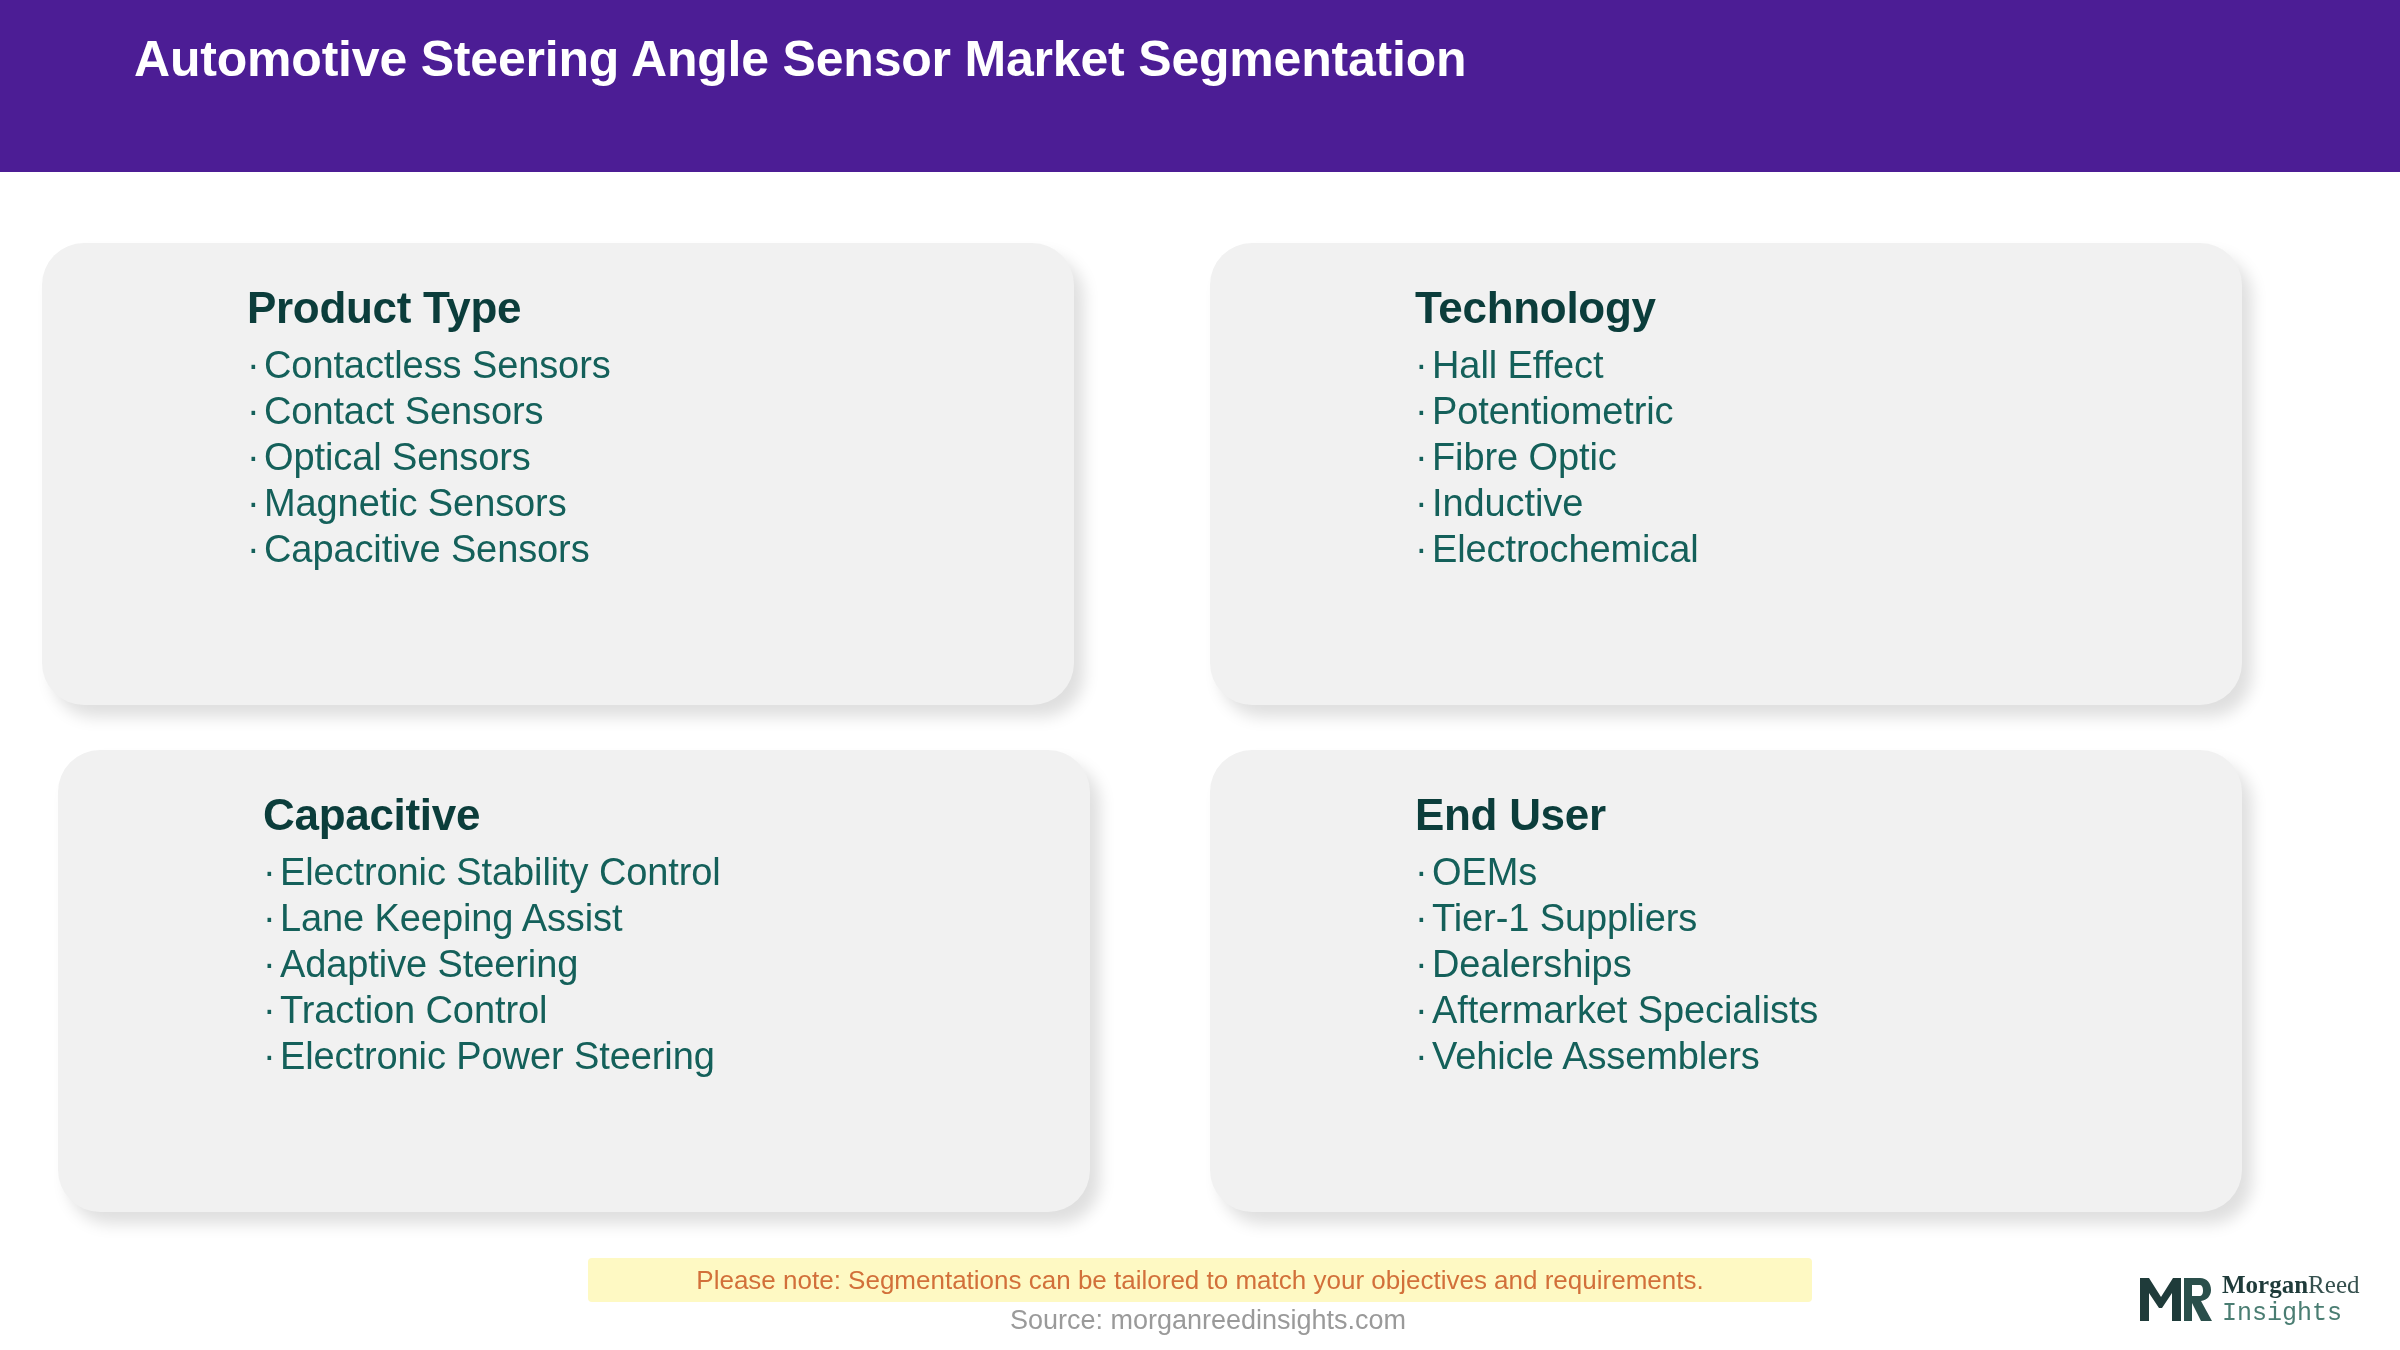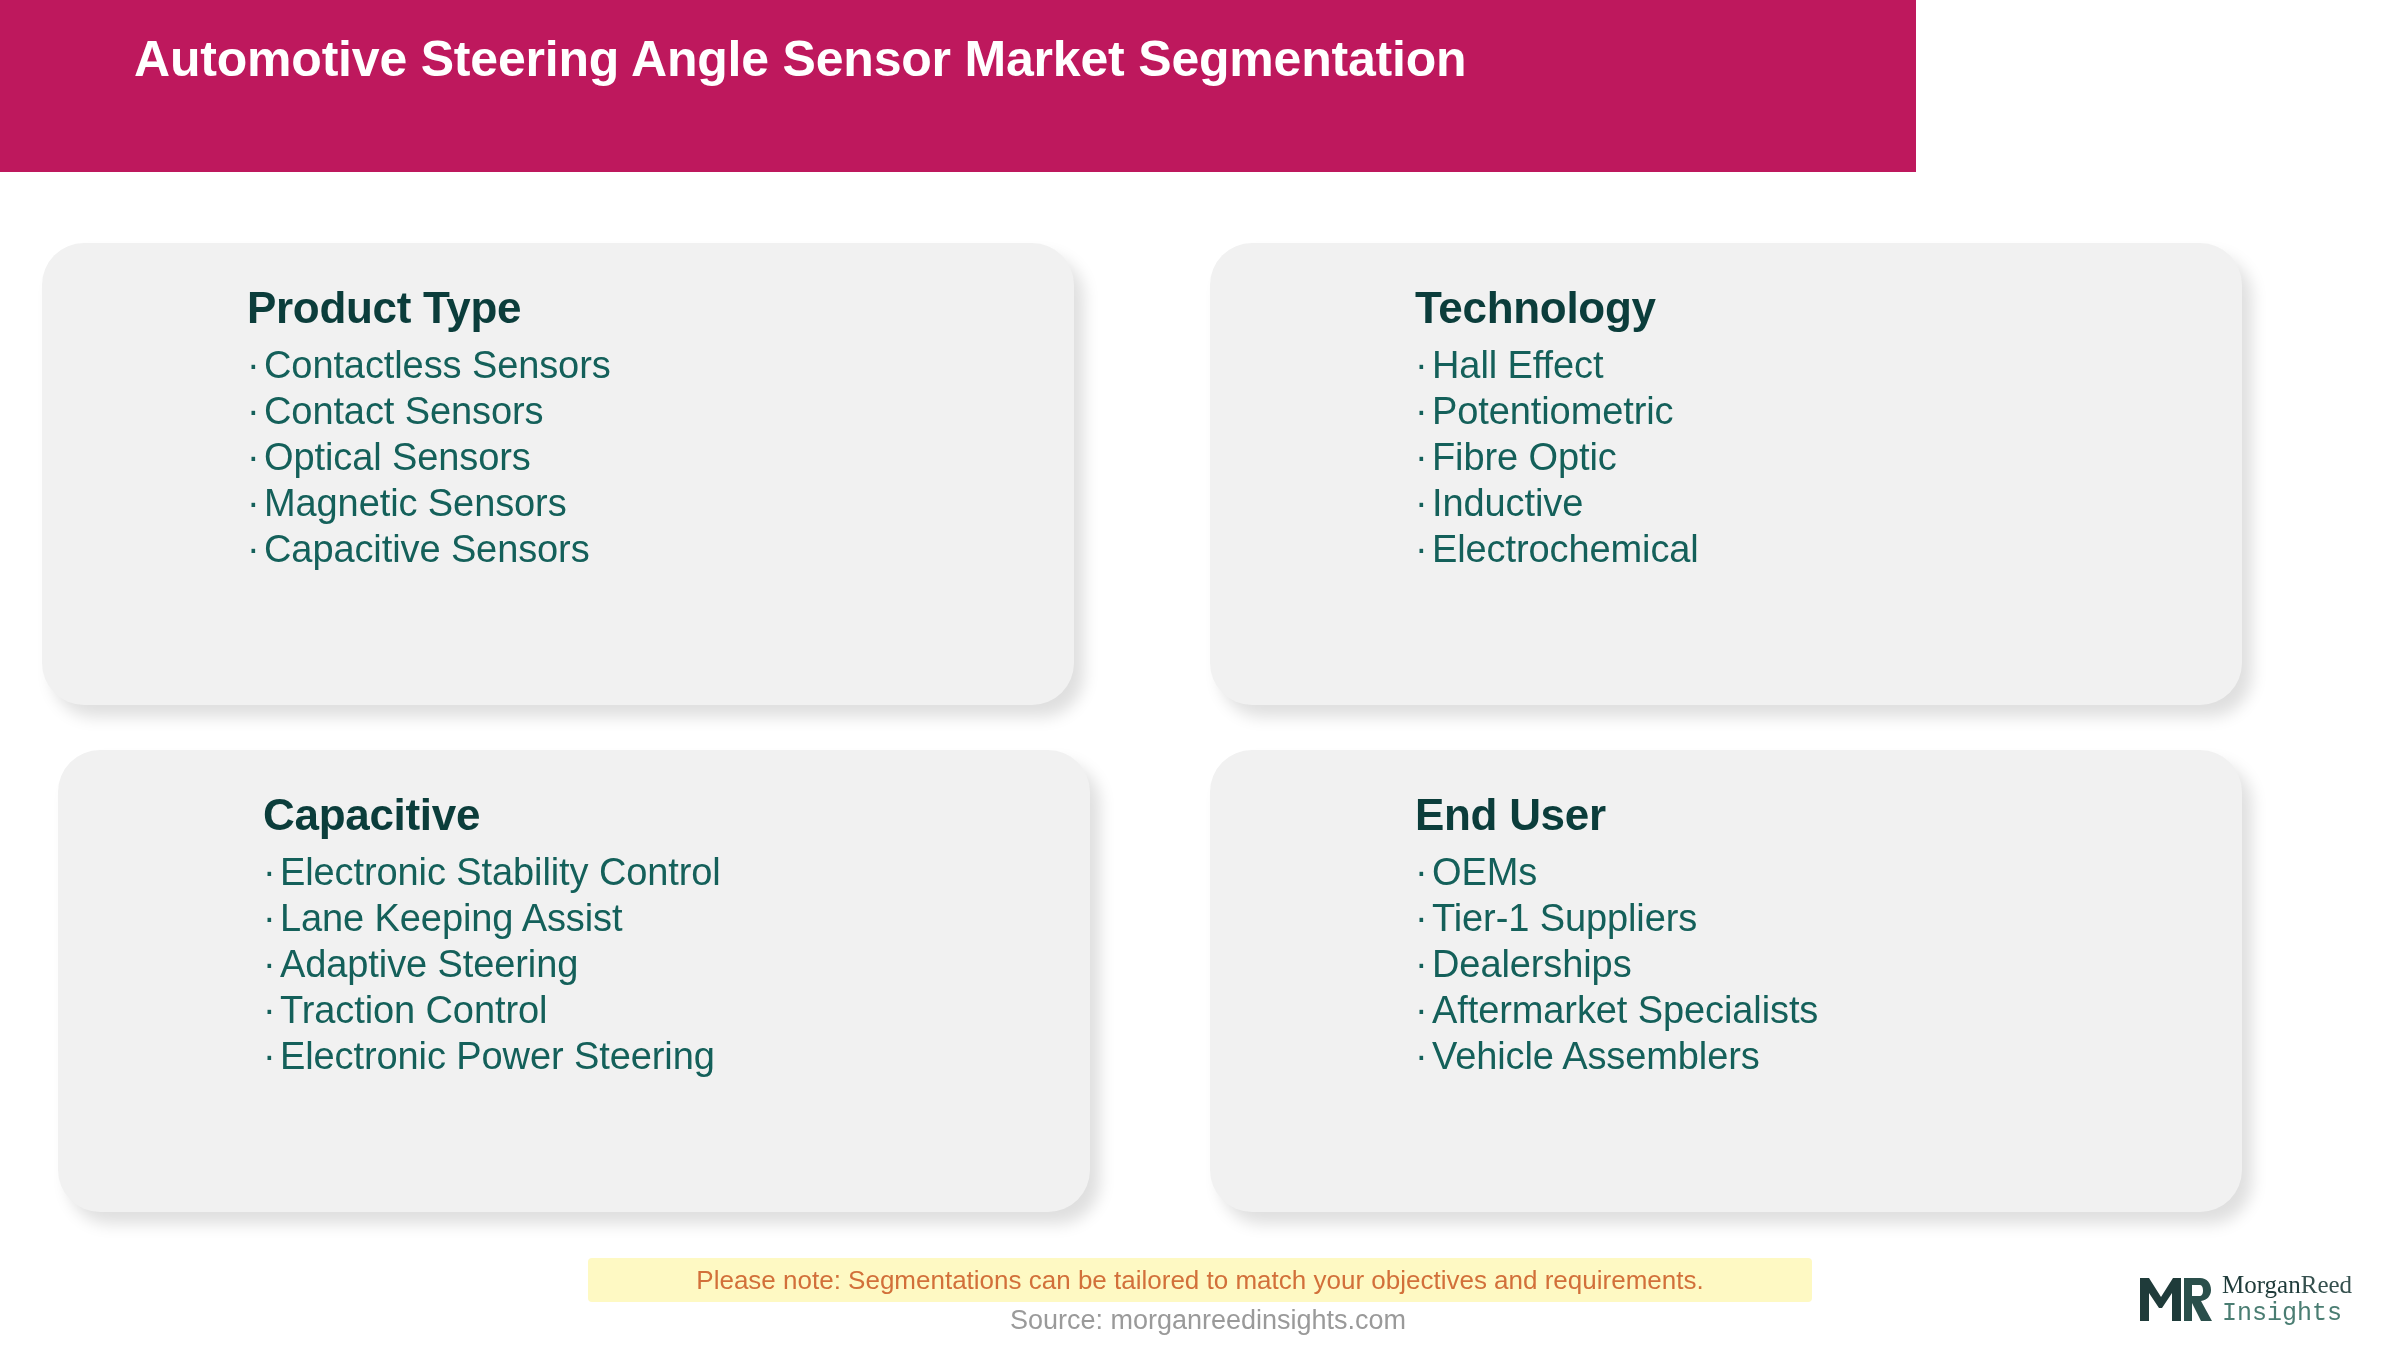--- a/index.html
+++ b/index.html
@@ -13,23 +13,23 @@
     overflow: hidden;
     font-family: "Liberation Sans", sans-serif;
     position: relative;
   }
 
   
   .header {
     position: absolute;
     left: 0;
     top: 0;
-    width: 1916px;
+    width: 2400px;
     height: 172px;
-    background: #be185d;
+    background: #4c1d95;
     box-sizing: border-box;
   }
   .header-title {
     position: absolute;
     left: 134px;
     top: 30px;
     font-size: 50px;
     font-weight: bold;
     color: #ffffff;
     letter-spacing: -0.2px;
@@ -135,21 +135,21 @@
   }
   .logo-words {
     margin-left: 10px;
     line-height: 1;
   }
   .logo-line1 {
     font-size: 25px;
     white-space: nowrap;
   }
   .logo-morgan {
-    font-weight: normal;
+    font-weight: bold;
     color: #1f3b3a;
     font-family: "Liberation Serif", serif;
   }
   .logo-reed {
     font-weight: normal;
     color: #35504e;
     font-family: "Liberation Serif", serif;
   }
   .logo-line2 {
     font-size: 25px;

